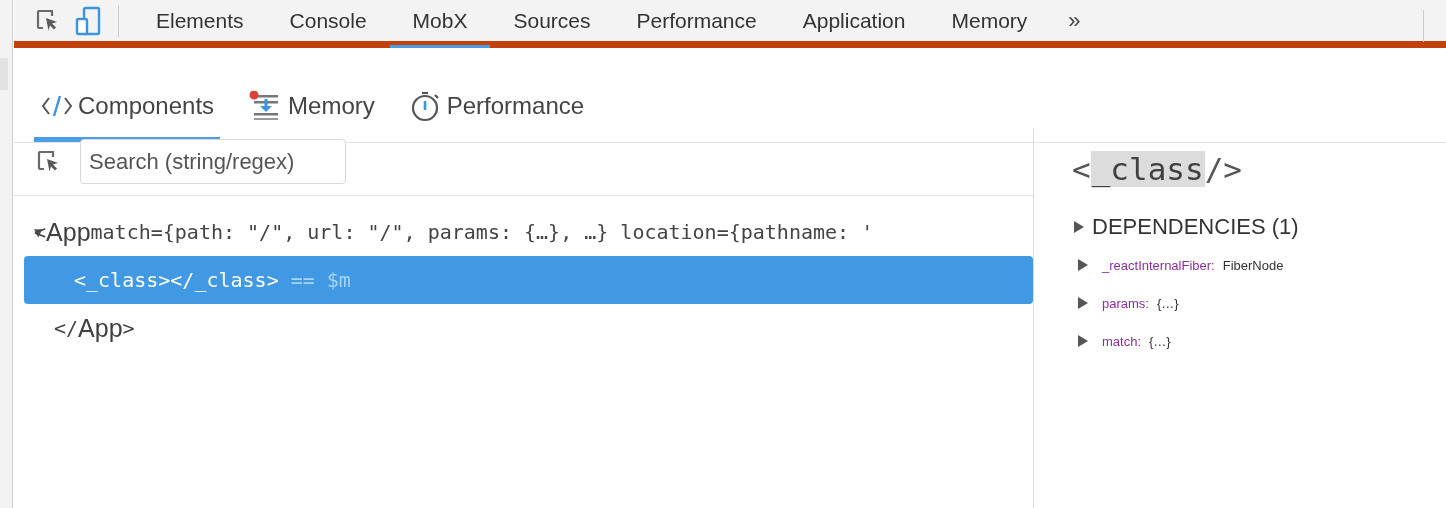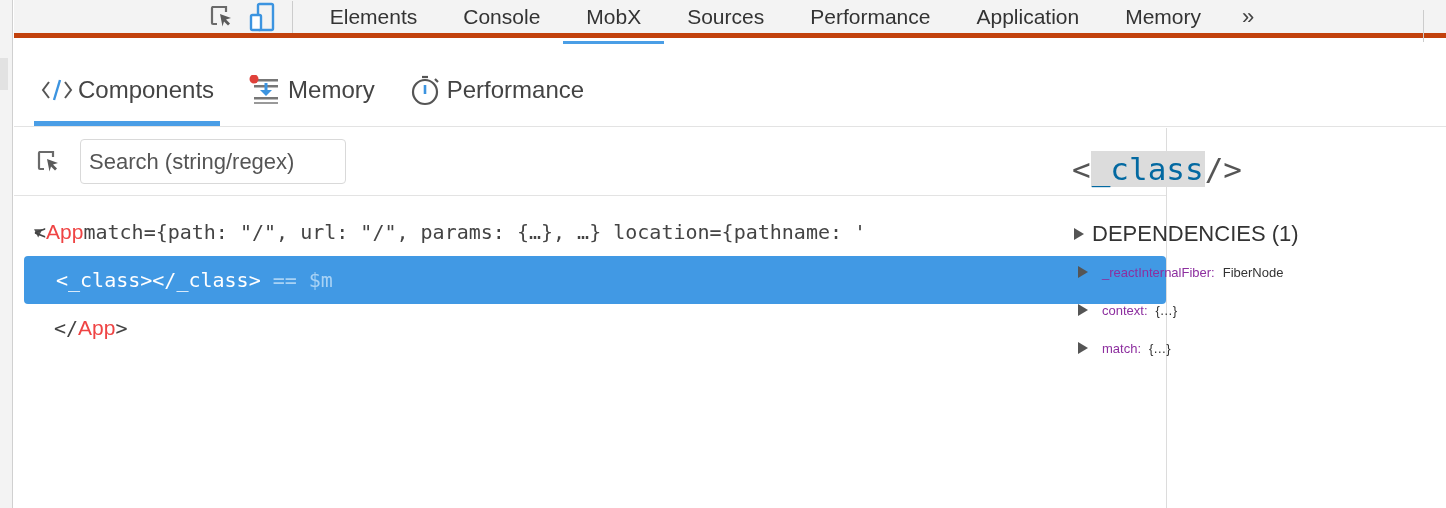--- a/index.html
+++ b/index.html
@@ -4,58 +4,58 @@
 <style>
   * { box-sizing: border-box; margin: 0; padding: 0; }
   html, body { width: 1446px; height: 508px; overflow: hidden; background: #ffffff; }
   body { font-family: "Liberation Sans", sans-serif; color: #333; position: relative; }
 
   
   .gutter { position: absolute; left: 0; top: 0; width: 13px; height: 508px; background: #f3f3f3; border-right: 1px solid #d0d0d0; }
   .gutter .handle { position: absolute; left: 0; top: 58px; width: 8px; height: 32px; background: #e2e2e2; }
 
   
-  .topbar { position: absolute; left: 14px; top: 0; right: 0; height: 38px; background: #f3f3f3; border-bottom: 5px solid #c2410c; display: flex; align-items: center; justify-content: center; }
+  .topbar { position: absolute; left: 14px; top: 0; right: 0; height: 48px; background: #f3f3f3; border-bottom: 7px solid #c2410c; display: flex; align-items: center; }
   .tb-icon { width: 40px; height: 53px; display: flex; align-items: center; justify-content: center; cursor: pointer; }
   .tb-sep { width: 1px; height: 32px; background: #cccccc; margin: 0 14px 0 10px; }
   .tb-tab { height: 53px; padding: 0 23px; display: flex; align-items: center; font-size: 21px; color: #333; position: relative; cursor: pointer; }
   .tb-tab.active { color: #333; }
   .tb-tab.active::after { content: ""; position: absolute; left: 0; right: 0; bottom: -1px; height: 3px; background: #4a9ee6; }
   .tb-more { font-size: 22px; color: #444; padding: 0 18px; cursor: pointer; }
   .tb-endsep { position: absolute; right: 22px; top: 10px; width: 1px; height: 32px; background: #cccccc; }
 
   
-  .subbar { position: absolute; left: 14px; top: 54px; right: 0; height: 73px; background: #fff; border-bottom: 1px solid #e3e3e3; display: flex; align-items: stretch; padding-left: 20px; }
+  .subbar { position: absolute; left: 14px; top: 70px; right: 0; height: 73px; background: #fff; border-bottom: 1px solid #e3e3e3; display: flex; align-items: stretch; padding-left: 20px; }
   .sub-tab { display: flex; align-items: center; font-size: 24px; color: #444; padding: 0 6px; margin-right: 22px; position: relative; cursor: pointer; }
   .sub-tab .ico { margin-right: 4px; display: inline-flex; align-items: center; }
   .sub-tab.active::after { content: ""; position: absolute; left: 0; right: 0; bottom: 0; height: 5px; background: #4a9ee6; }
 
   
-  .leftpanel { position: absolute; left: 14px; top: 128px; width: 1153px; bottom: 0; border-right: 1px solid #dcdcdc; }
+  .leftpanel { position: absolute; left: 14px; top: 128px; width: 1020px; bottom: 0; border-right: 1px solid #dcdcdc; }
   .searchrow { height: 68px; border-bottom: 1px solid #e3e3e3; display: flex; align-items: center; padding-left: 20px; }
   .pick-icon { width: 30px; height: 30px; display: flex; align-items: center; justify-content: center; cursor: pointer; margin-right: 16px; }
   .search-input { width: 266px; height: 45px; border: 1px solid #d9d9d9; border-radius: 4px; font-size: 22px; padding: 0 8px; color: #333; font-family: "Liberation Sans", sans-serif; background: #fff; }
   .search-input::placeholder { color: #555; }
 
   .tree { padding-top: 12px; font-family: "DejaVu Sans Mono", monospace; font-size: 20px; }
   .node { height: 48px; display: flex; align-items: center; white-space: nowrap; overflow: hidden; }
   .node .arrow { color: #555; font-size: 14px; width: 18px; padding-left: 20px; display: inline-block; }
   .n-tag { color: #444; }
-  .n-name { color: #ef4444; font-family: "Liberation Sans", sans-serif; font-size: 21px; }
+  .n-name { color: #404040; font-family: "Liberation Sans", sans-serif; font-size: 25px; }
   .n-attr { color: #444; }
   .node.selected { margin-left: 10px; margin-right: 0; background: #4199e4; border-radius: 4px; color: #fff; cursor: pointer; }
-  .node.selected .sel-text { color: #fff; padding-left: 32px; }
+  .node.selected .sel-text { color: #fff; padding-left: 50px; }
   .node.selected .sel-eq { color: #a8d2f5; margin-left: 12px; }
   .node.child { padding-left: 40px; }
 
   
   .rightpanel { position: absolute; left: 1052px; top: 128px; right: 0; bottom: 0; overflow: hidden; }
   .rp-title { margin-top: 20px; margin-left: 20px; font-family: "DejaVu Sans Mono", monospace; font-size: 31px; color: #555; height: 42px; display: flex; align-items: center; }
-  .rp-title .cname { color: #0369a1; background: #dcdcdc; padding: 0 1px; }
-  .deps { margin-top: 31px; margin-left: 22px; font-size: 22px; color: #333; display: flex; align-items: center; cursor: pointer; }
+  .rp-title .cname { color: #404040; background: #dcdcdc; padding: 0 1px; }
+  .deps { margin-top: 24px; margin-left: 22px; font-size: 22px; color: #333; display: flex; align-items: center; cursor: pointer; }
   .tri { display: inline-block; width: 0; height: 0; border-top: 6px solid transparent; border-bottom: 6px solid transparent; border-left: 10px solid #555; margin-right: 8px; }
   .props { margin-top: 6px; margin-left: 26px; }
   .prop { height: 38px; display: flex; align-items: center; font-size: 13px; white-space: nowrap; cursor: pointer; }
   .prop .tri { margin-right: 14px; }
   .p-key { color: #8d2f9f; }
   .p-val { color: #333; margin-left: 8px; text-align: right; }
 </style>
 </head>
 <body>
 
@@ -172,21 +172,21 @@
   </div>
 
   <div class="props">
     <div class="prop">
       <span class="tri"></span>
       <span class="p-key">_reactInternalFiber:</span>
       <span class="p-val">FiberNode</span>
     </div>
     <div class="prop">
       <span class="tri"></span>
-      <span class="p-key">context:</span>
+      <span class="p-key">params:</span>
       <span class="p-val">{…}</span>
     </div>
     <div class="prop">
       <span class="tri"></span>
       <span class="p-key">match:</span>
       <span class="p-val">{…}</span>
     </div>
   </div>
 </div>
 

